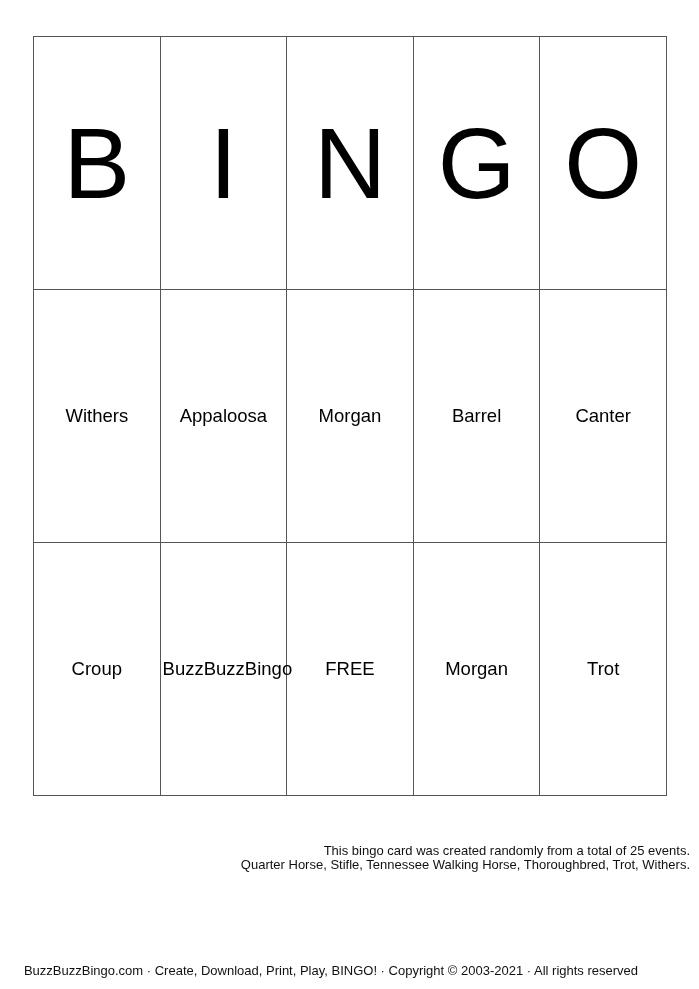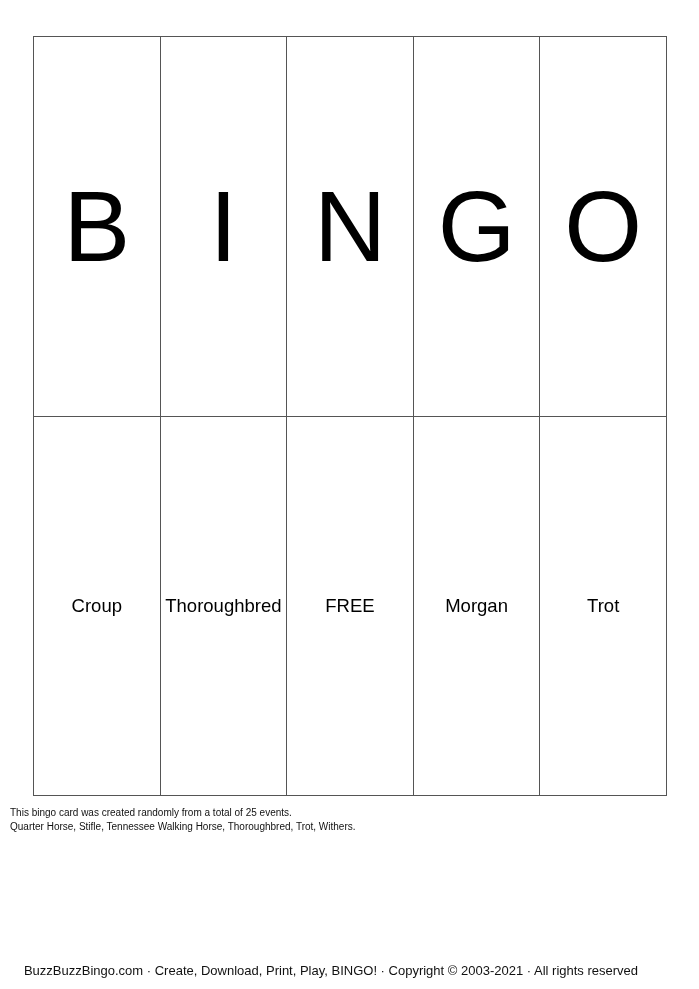--- a/index.html
+++ b/index.html
@@ -1,38 +1,45 @@
 <!DOCTYPE html>
 <html><head>
 <meta charset="utf-8">
 <style>
   html, body { margin: 0; padding: 0; background: #ffffff; }
   body { width: 699px; height: 989px; position: relative; font-family: "Liberation Sans", sans-serif; color: #000; overflow: hidden; }
   .card { position: absolute; left: 33px; top: 36px; width: 633px; height: 760px; border-collapse: collapse; table-layout: fixed; }
   .card td { border: 1px solid #555; text-align: center; vertical-align: middle; width: 126.6px; height: 126.6px; padding: 0 2px; box-sizing: border-box; }
   .card .hdr td { font-size: 100px; line-height: 100px; font-weight: normal; }
   .card .cell { font-size: 18.5px; line-height: 20px; }
-  .info { position: absolute; left: 10px; top: 806px; width: 680px; font-size: 10px; line-height: 13.5px; color: #111; }
+  .info { position: absolute; left: 10px; top: 844px; width: 680px; font-size: 13px; line-height: 13.5px; color: #111; text-align: right; }
   .footer { position: absolute; left: 0; width: 662px; top: 963px; text-align: center; font-size: 13px; color: #111; }
 </style>
 </head>
 <body>
 
 <table class="card">
   <tbody>
       <tr class="hdr">
     <td>B</td>
     <td>I</td>
     <td>N</td>
     <td>G</td>
     <td>O</td>
   </tr>
   <tr>
+    <td class="cell">Withers</td>
+    <td class="cell">Appaloosa</td>
+    <td class="cell">Morgan</td>
+    <td class="cell">Barrel</td>
+    <td class="cell">Canter</td>
+  </tr>
+  <tr>
     <td class="cell">Croup</td>
-    <td class="cell">Thoroughbred</td>
+    <td class="cell">BuzzBuzzBingo</td>
     <td class="cell">FREE</td>
     <td class="cell">Morgan</td>
     <td class="cell">Trot</td>
   </tr>
 </tbody>
   </table>
 
 <div class="info">
   <div>This bingo card was created randomly from a total of 25 events.</div>
   <div>Quarter Horse, Stifle, Tennessee Walking Horse, Thoroughbred, Trot, Withers.</div>

